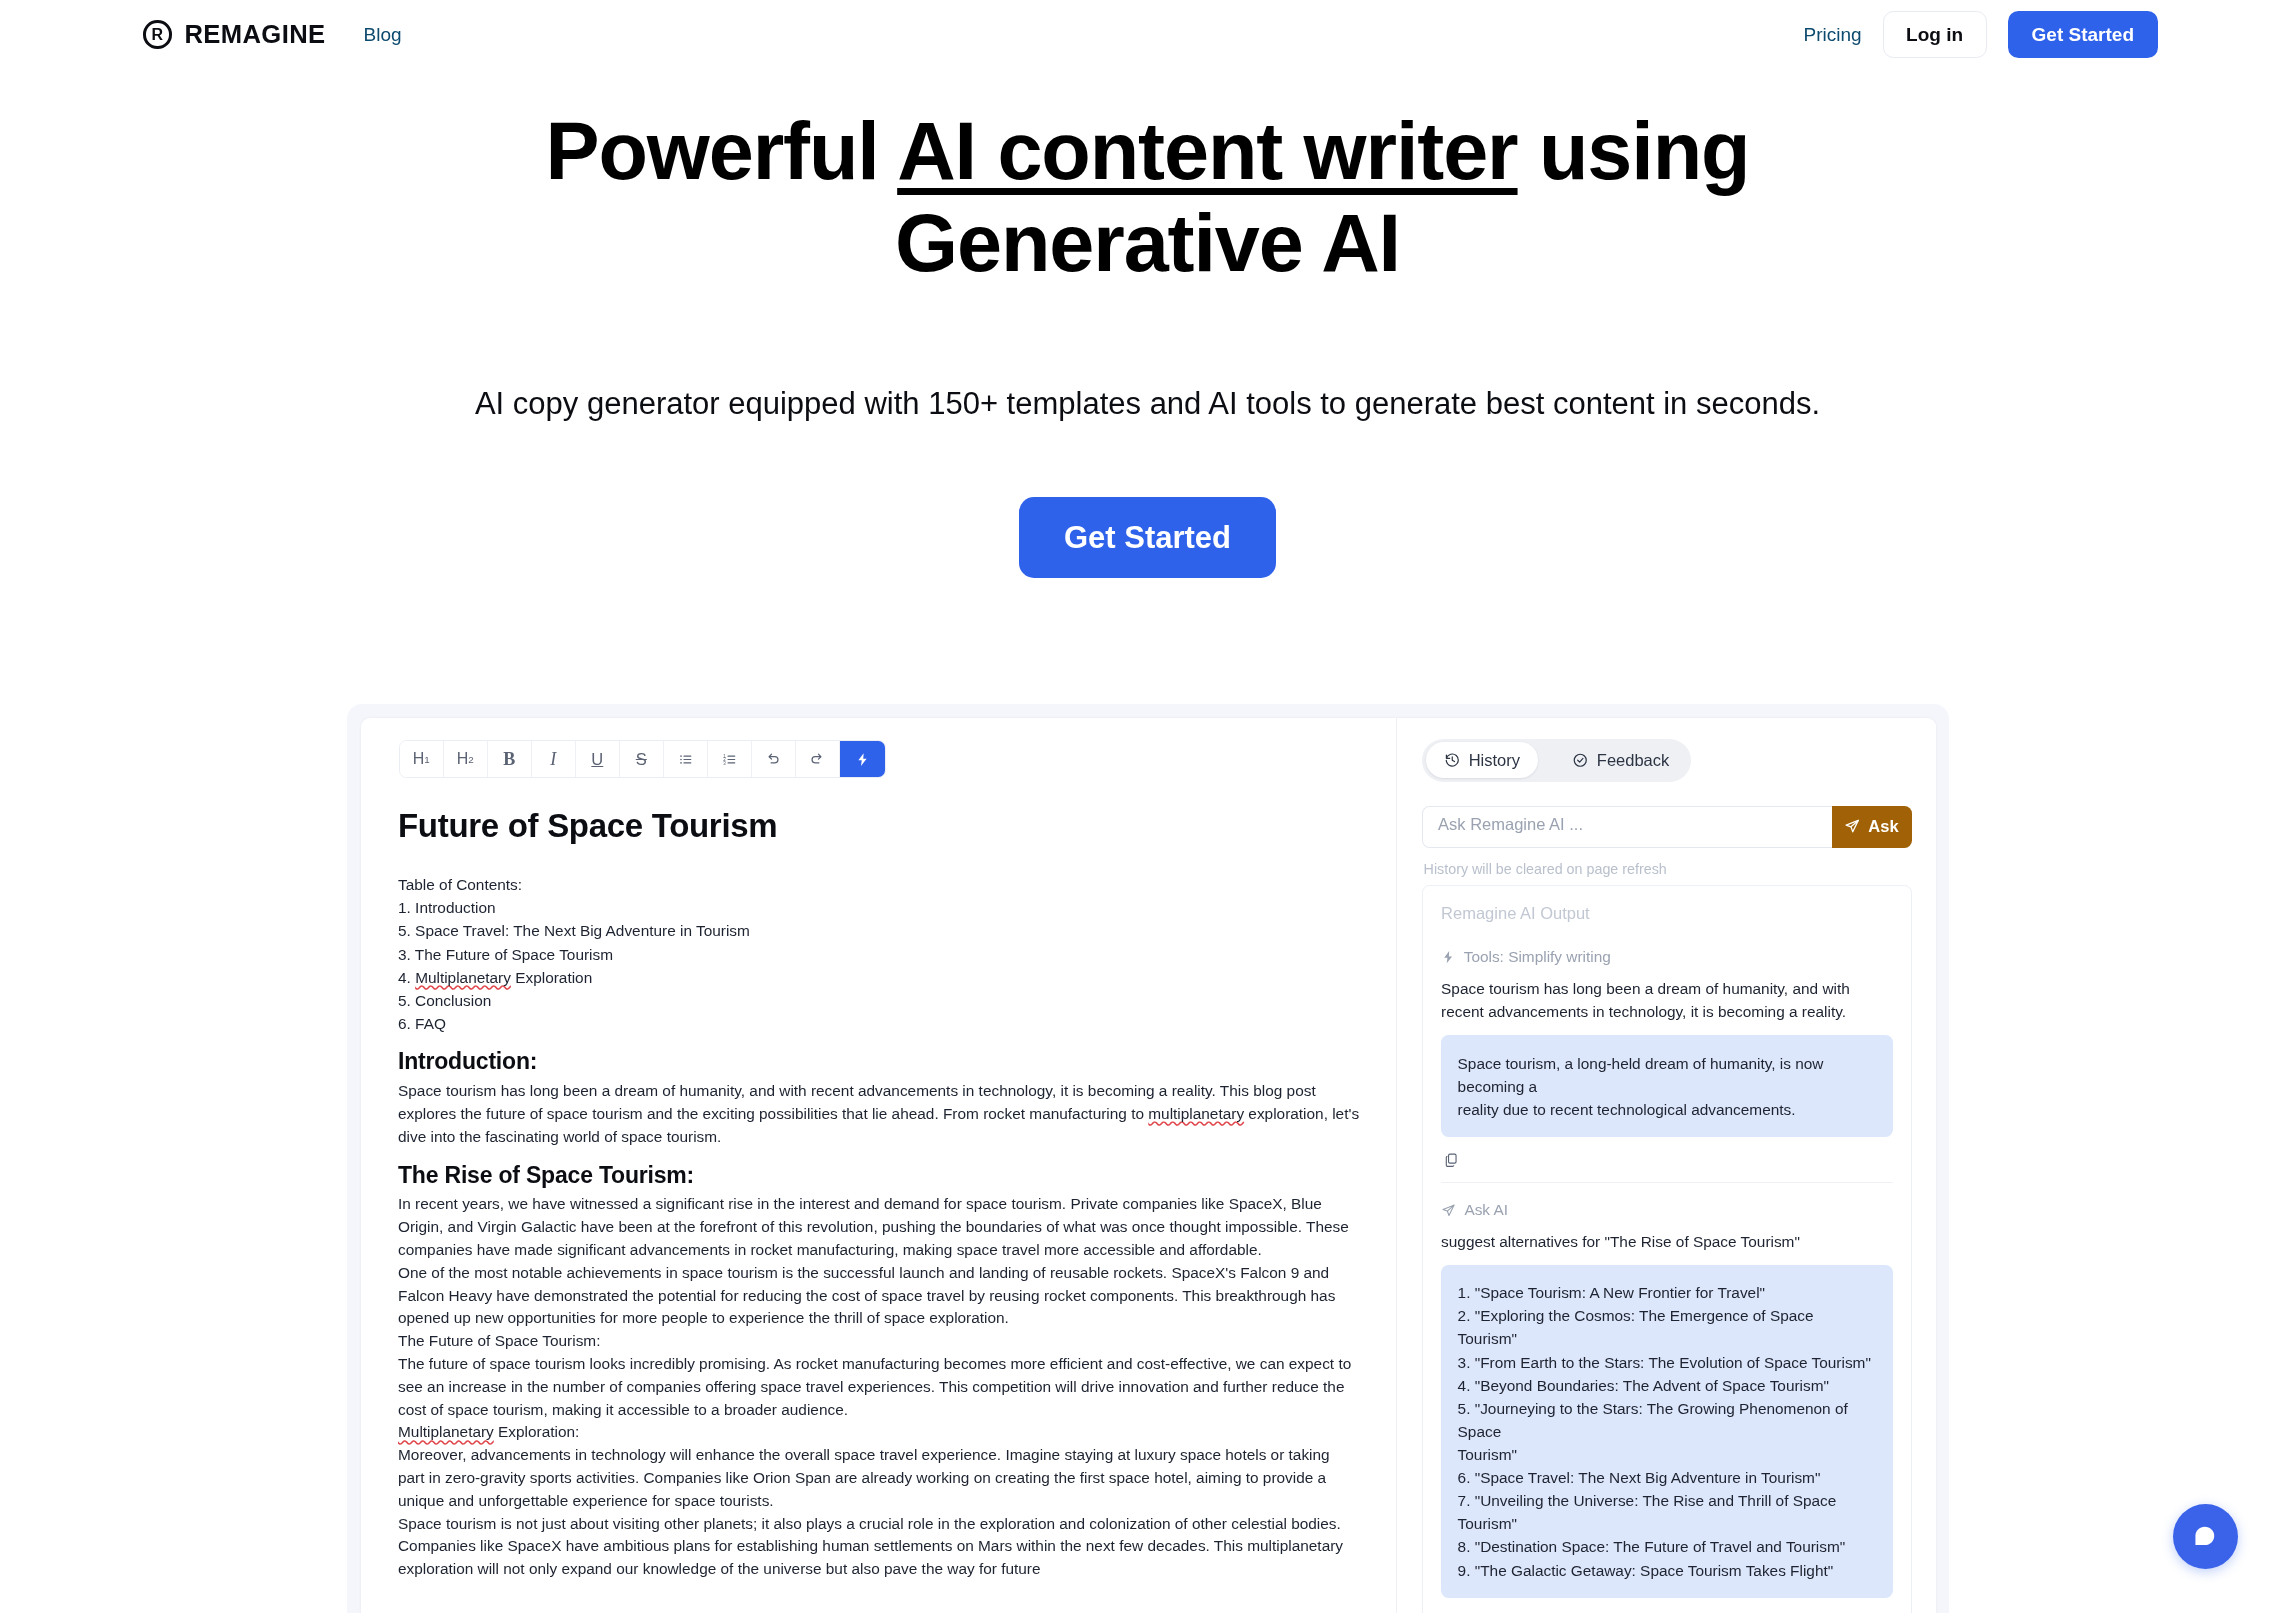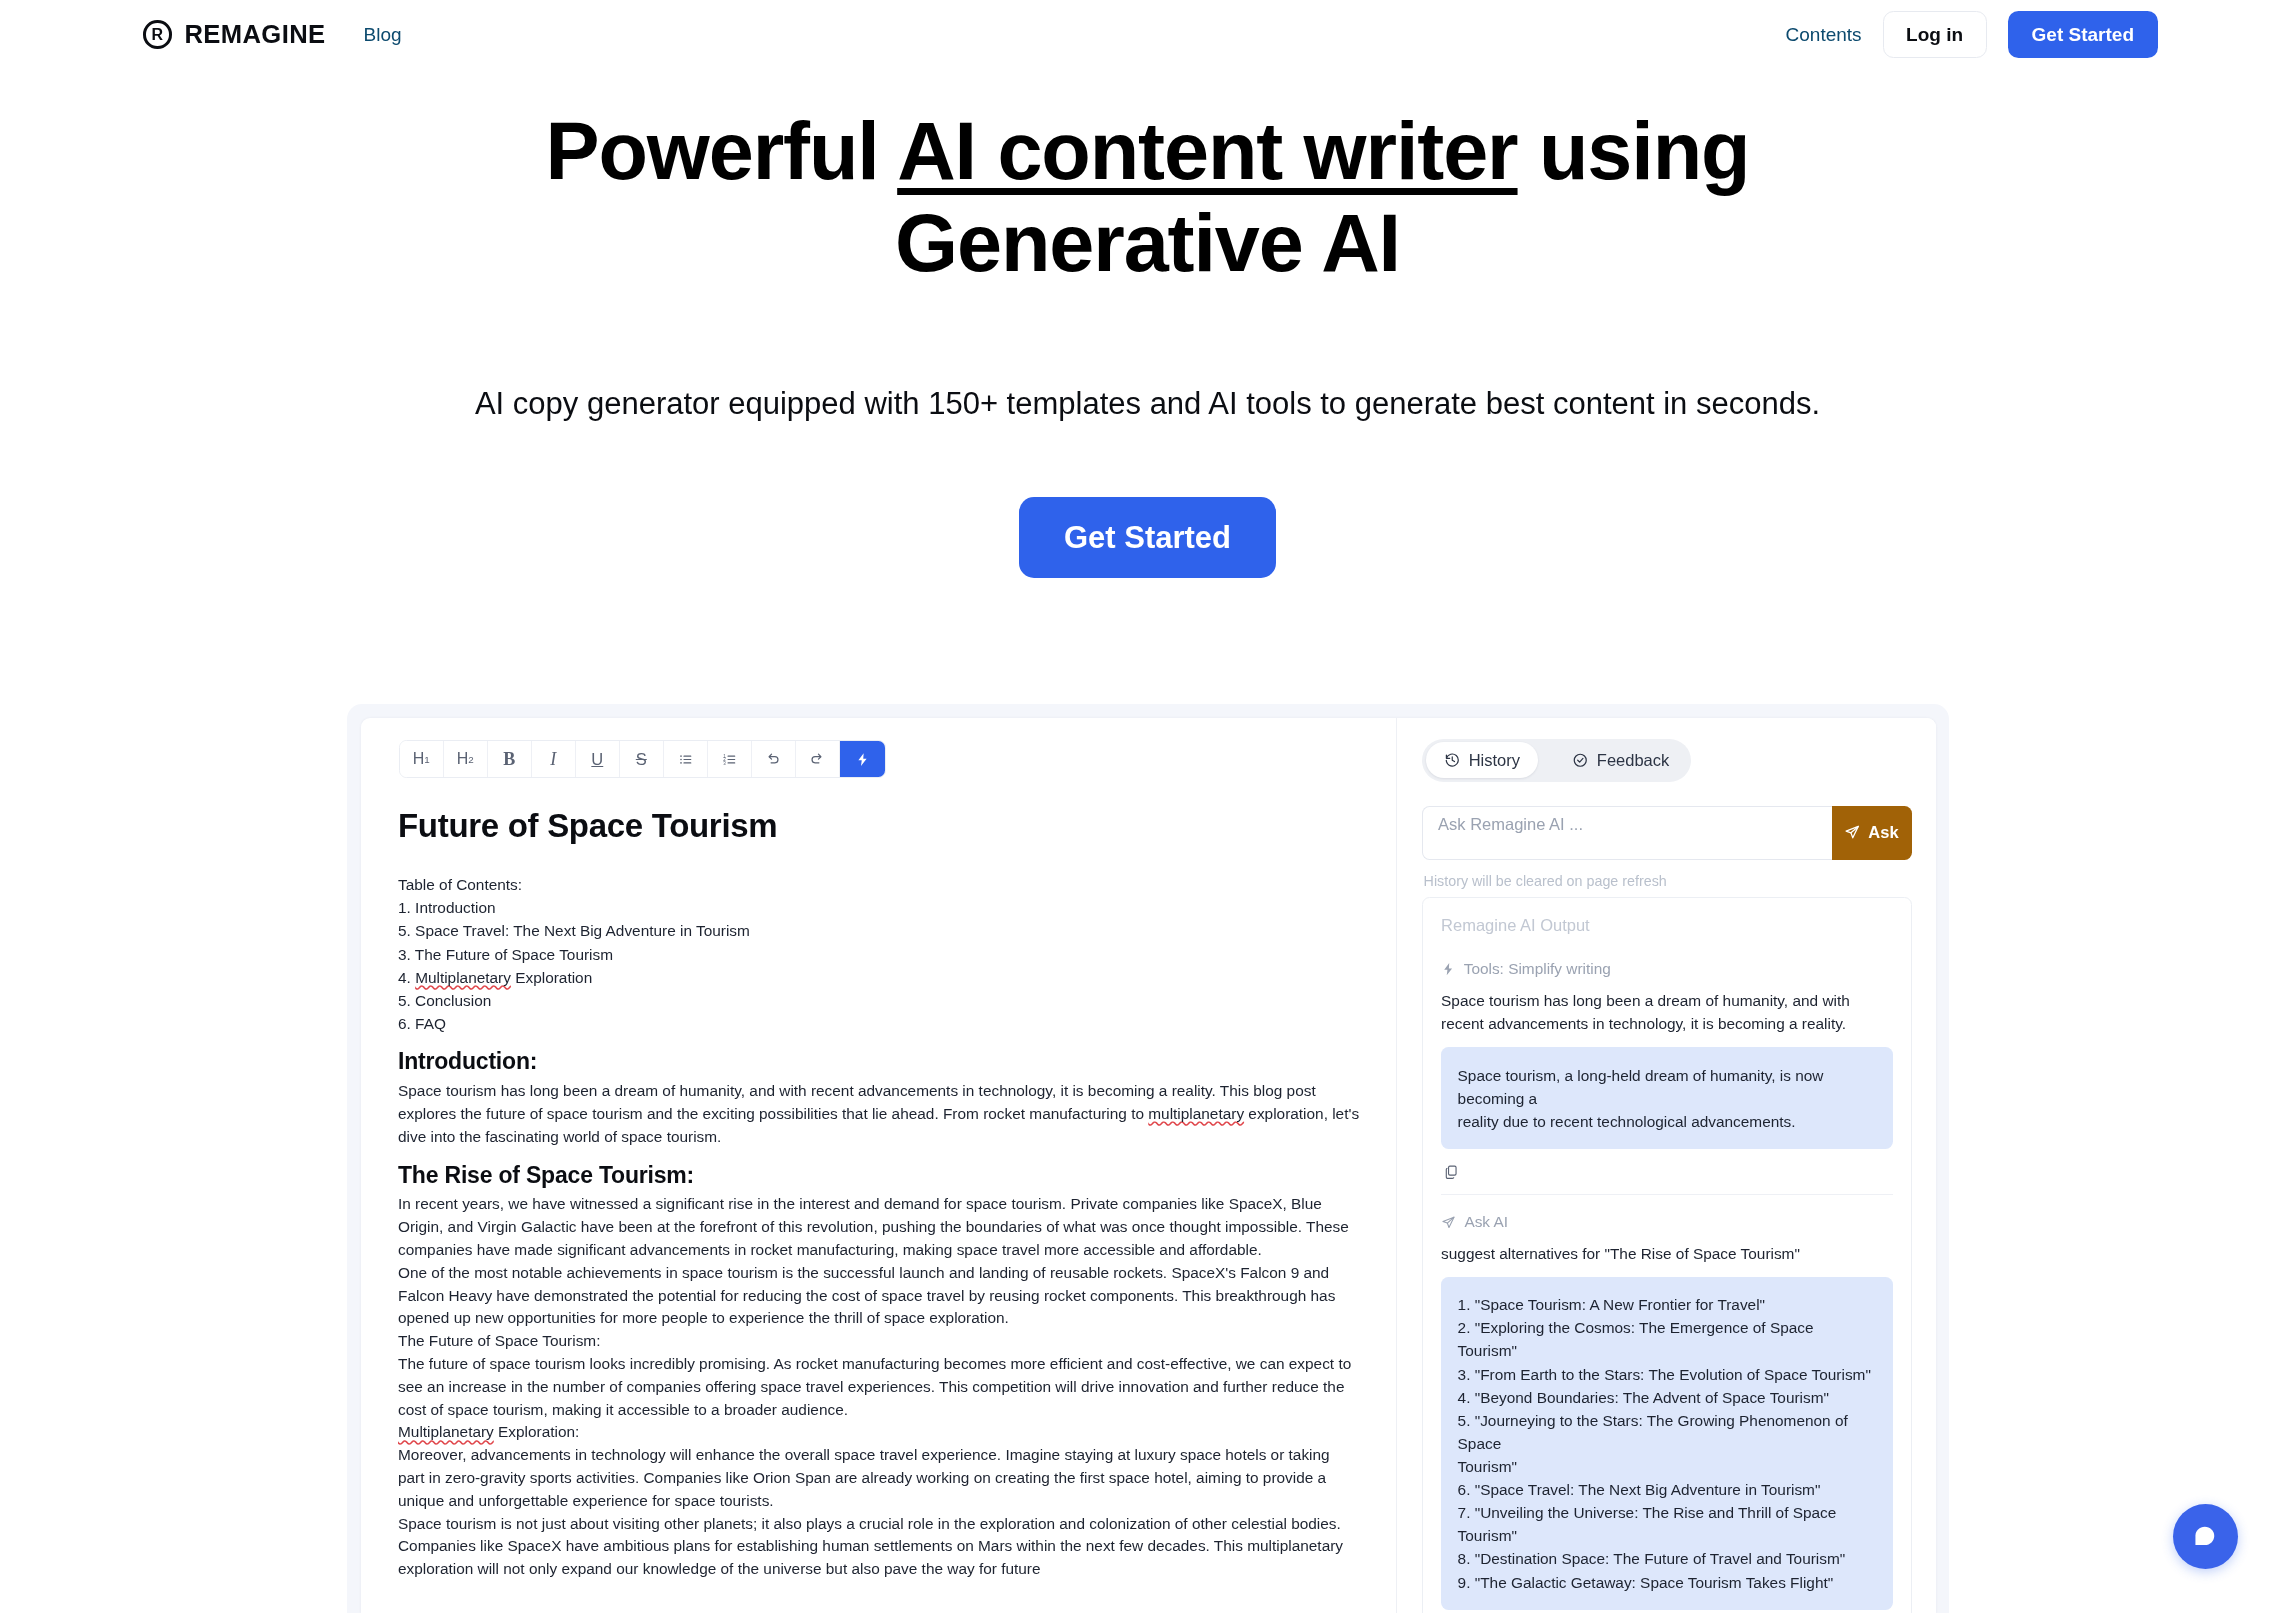--- a/index.html
+++ b/index.html
@@ -143,21 +143,21 @@
   .seg-item {
     display: flex; align-items: center; gap: 8.3px;
     padding: 8.3px 18px; border-radius: 751px;
     font-size: 16.5px; color: #2c3444; cursor: pointer; white-space: nowrap;
   }
   .seg-item.active { background: #ffffff; box-shadow: 0 0.8px 2.3px rgba(20,30,60,.10); }
   .seg-icon { display: inline-flex; }
 
   .ask-row { display: flex; margin-top: 24px; }
   .ask-input {
-    flex: 1; height: 54px;
+    flex: 1; height: 42px;
     border: 0.8px solid #e5e8ef; border-right: none;
     border-radius: 7.5px 0 0 7.5px;
     padding: 8px 15px; font-size: 16.5px; color: #701a75;
     font-family: "Liberation Sans", sans-serif;
     resize: none; outline: none; background: #fff;
   }
   .ask-input::placeholder { color: #9aa2b1; }
   .ask-btn {
     width: 80px; background: #a16207; color: #fff;
     border: none; border-radius: 0 7.5px 7.5px 0;
@@ -199,21 +199,21 @@
 
 <div class="site-header">
   <div class="brand">
     <span class="brand-mark">R</span>
     <span class="brand-name">REMAGINE</span>
   </div>
   <div class="nav-left">
     <span class="nav-link">Blog</span>
   </div>
   <div class="header-right">
-    <span class="nav-link">Contents</span>
+    <span class="nav-link">Pricing</span>
     <button class="btn-login">Log in</button>
     <button class="btn-primary-sm">Get Started</button>
   </div>
 </div>
 
 <div class="hero">
   <h1 class="hero-title"><span>Powerful </span><u>AI content writer</u><span> using Generative AI</span></h1>
   <p class="hero-sub">AI copy generator equipped with 150+ templates and AI tools to generate best content in seconds.</p>
   <div class="hero-cta-wrap">
     <button class="btn-primary-lg">Get Started</button>

